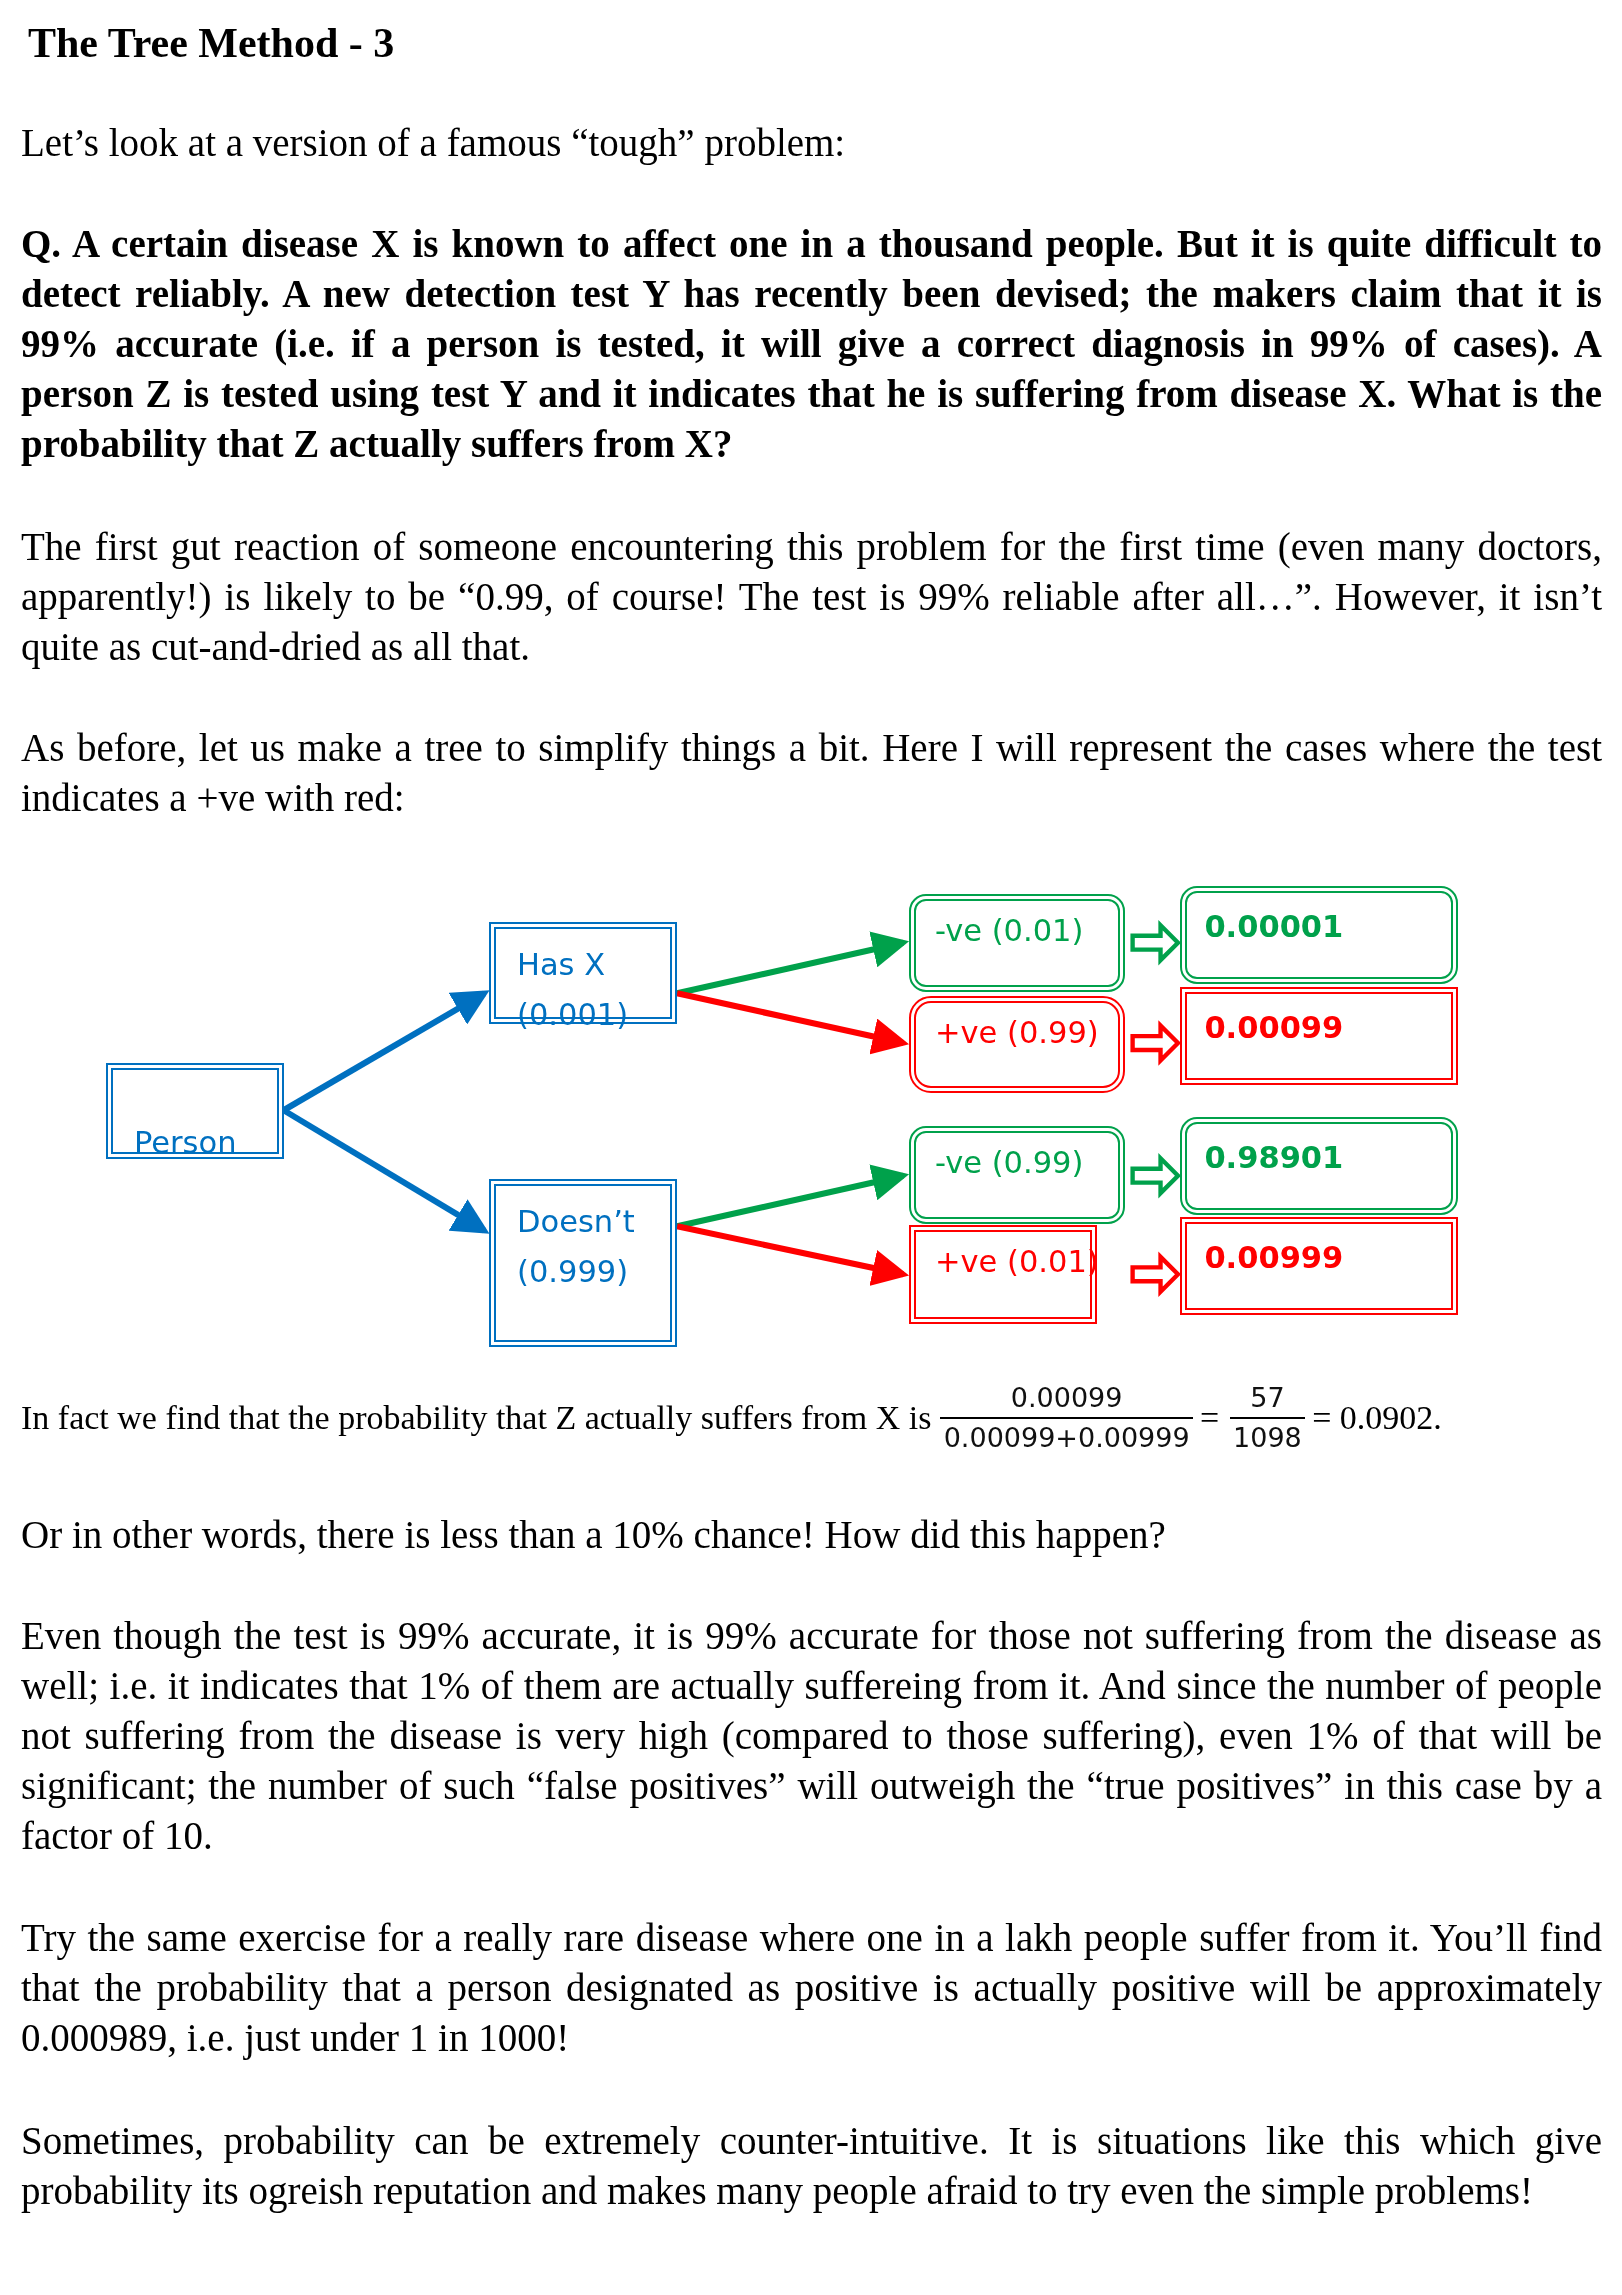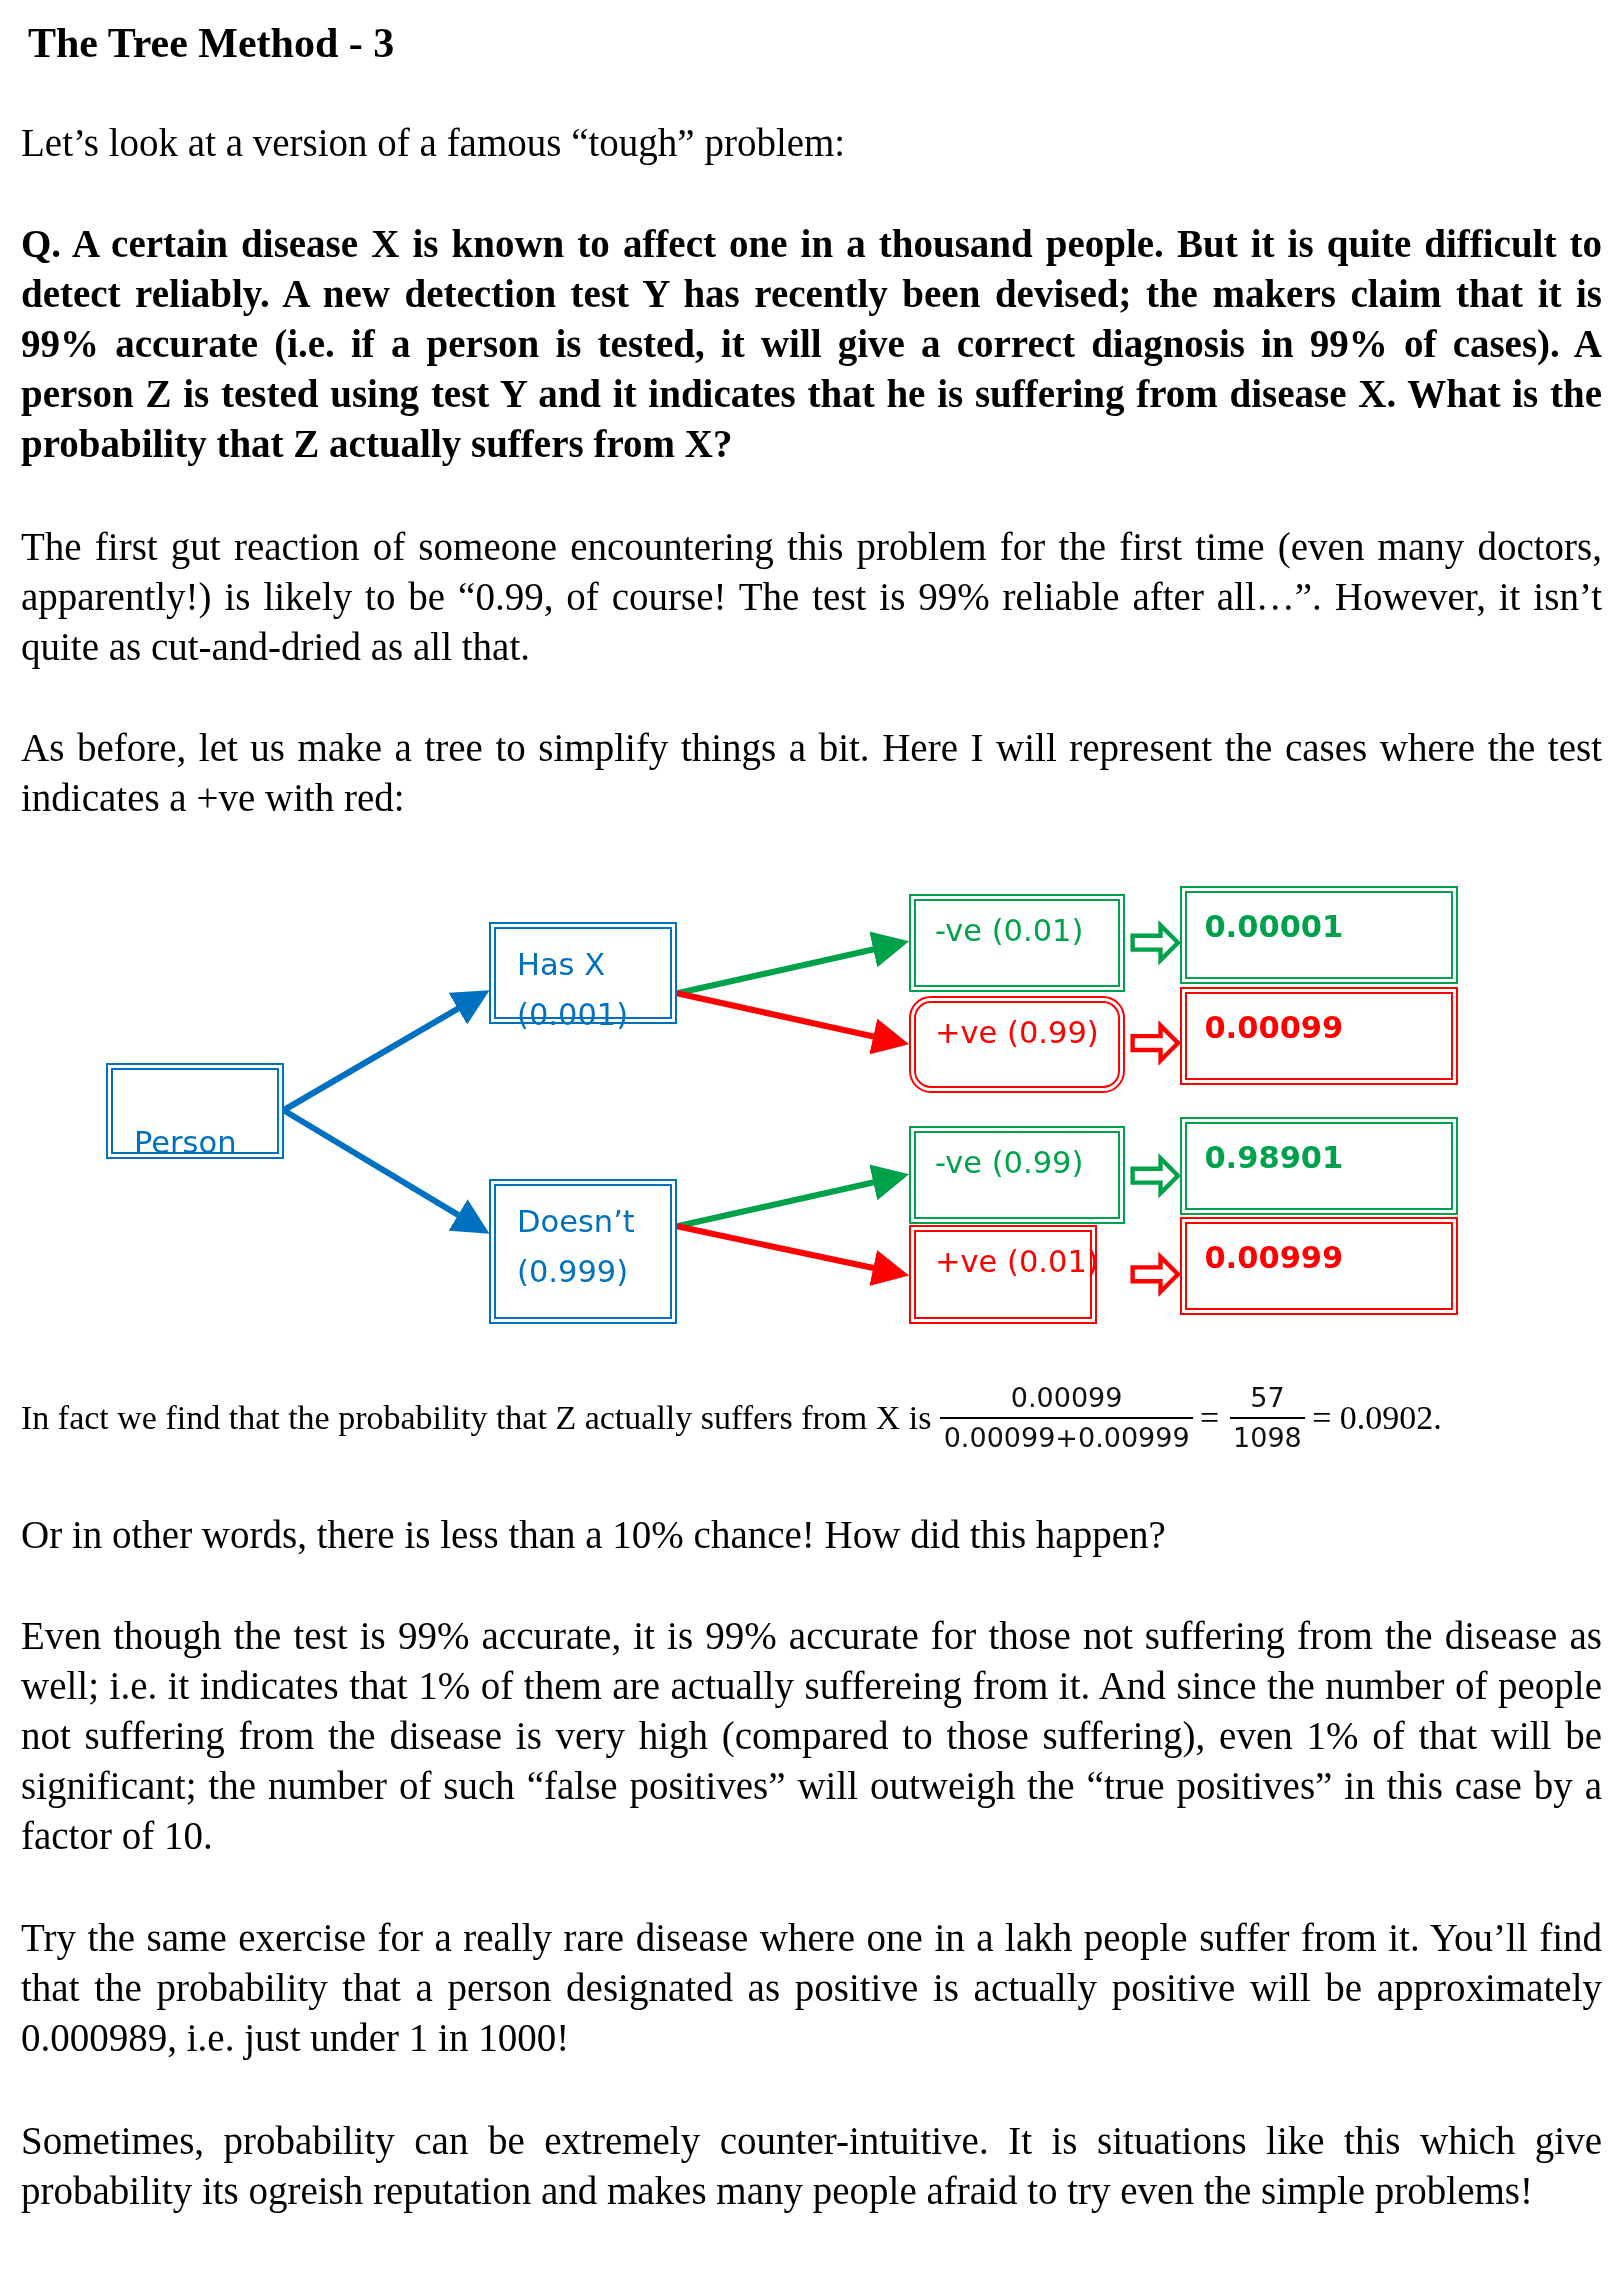--- a/index.html
+++ b/index.html
@@ -22,21 +22,21 @@
   .formula .lead { white-space: nowrap; }
   .frac { display: inline-flex; flex-direction: column; align-items: center; margin: 0 5.2px 0 8.7px; }
   .frac .num, .frac .den { font-family: "DejaVu Sans", sans-serif; font-size: 27px; padding: 0 3.5px; line-height: 38px; color: #111; }
   .frac .bar { height: 2.6px; background: #000; align-self: stretch; }
   .eq { margin: 0 1.7px; }
 
   .diagram { position: absolute; left: 0; top: 864px; width: 1623px; height: 489px; }
   .node { position: absolute; box-sizing: border-box; border: 4.4px double; border-width: 7.9px; font-family: "DejaVu Sans", "Liberation Sans", sans-serif; font-size: 30.5px; background: #fff; }
   .node .txt { position: absolute; left: 21px; top: 10.5px; line-height: 50px; white-space: pre; }
   .blue { border-color: #0070c0; color: #0070c0; }
-  .green { border-color: #00a14b; color: #00a14b; }
+  .green { border-color: #00a14b; color: #00a14b; border-radius: 17px; }
   .red { border-color: #ff0000; color: #ff0000; }
   .result .txt { font-weight: bold; left: 17.4px; top: 8.7px; }
   .neg .txt, .pos .txt { left: 19px; top: 5.2px; }
   svg.lines { position: absolute; left: 0; top: 0; }
 </style>
 </head>
 <body>
 
 <div class="page serif">
 
@@ -85,21 +85,21 @@
     </svg>
 
     <div class="node blue" style="left:106px; top:199px; width:178px; height:96px;">
       <span class="txt" style="top:24px;margin-top:24px;">Person</span>
     </div>
 
     <div class="node blue" style="left:489px; top:58px; width:188px; height:102px;">
       <span class="txt">Has X
 (0.001)</span>
     </div>
-    <div class="node blue" style="left:489px; top:315px; width:188px; height:145px;">
+    <div class="node blue" style="left:489px; top:315px; width:188px; height:168px;">
       <span class="txt">Doesn’t
 (0.999)</span>
     </div>
 
     <div class="node green neg" style="left:909px; top:30px; width:216px; height:98px;">
       <span class="txt">-ve (0.01)</span>
     </div>
     <div class="node red pos" style="left:909px; top:132px; width:216px; height:97px;border-radius:22px;">
       <span class="txt">+ve (0.99)</span>
     </div>

